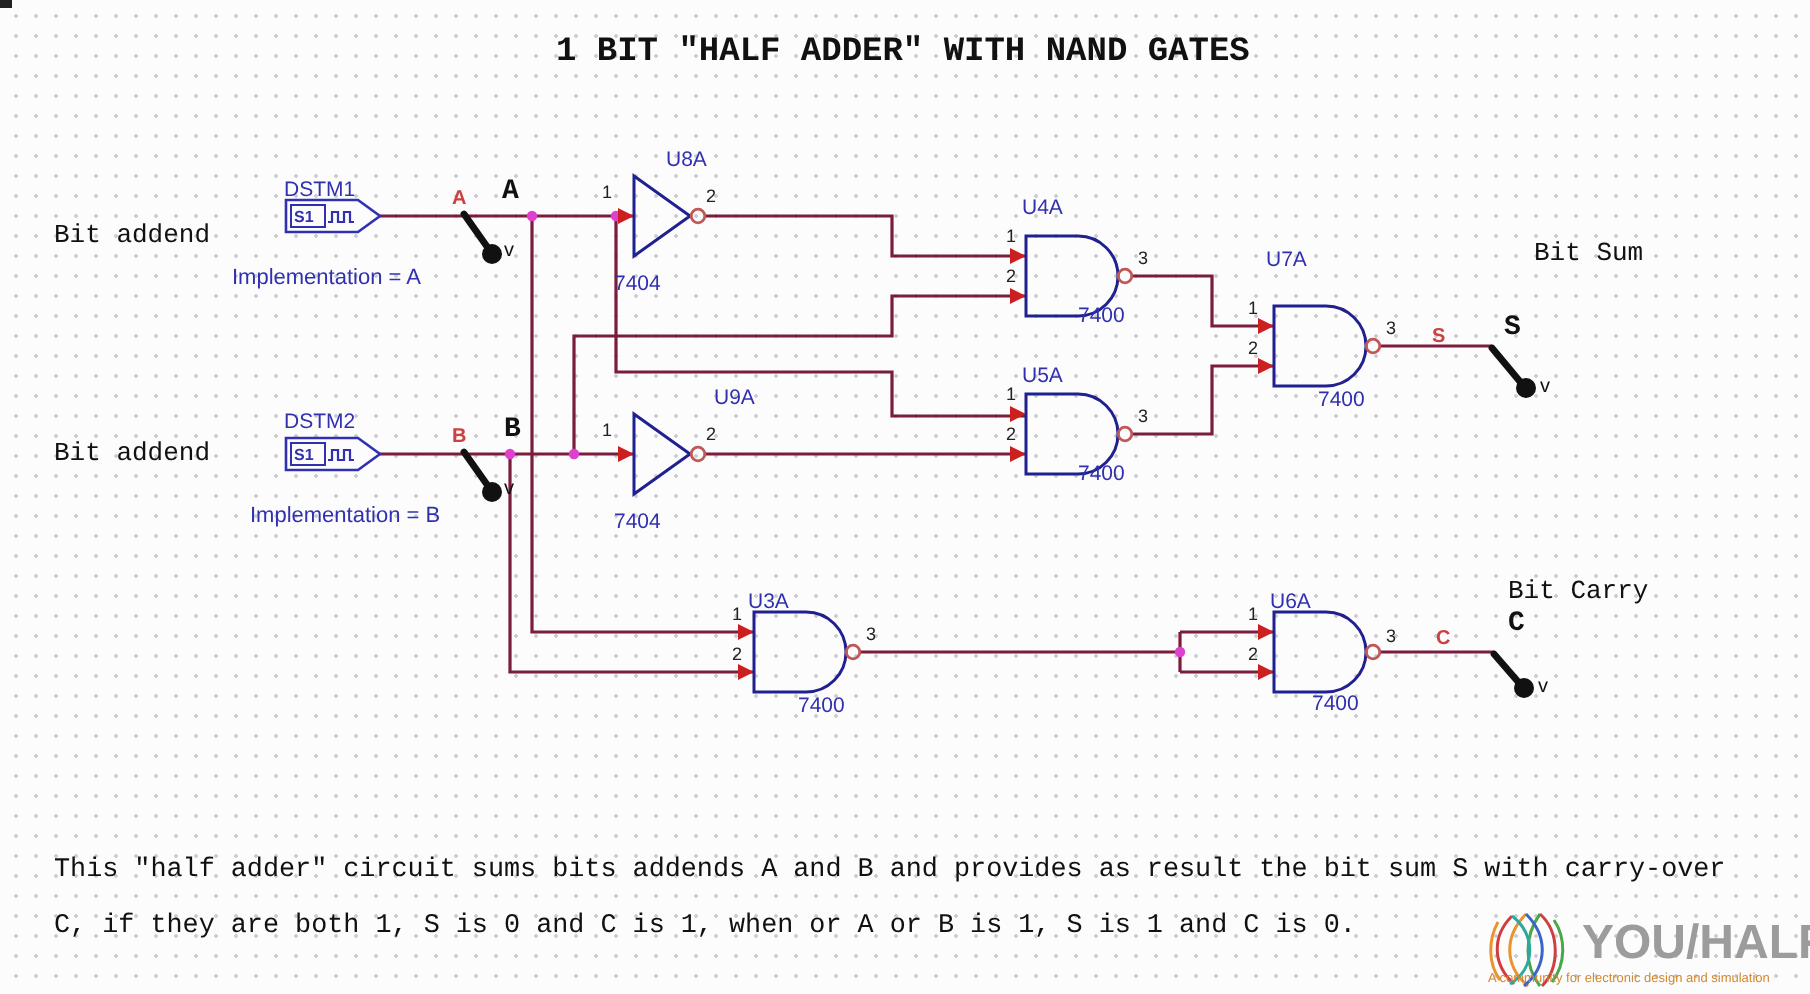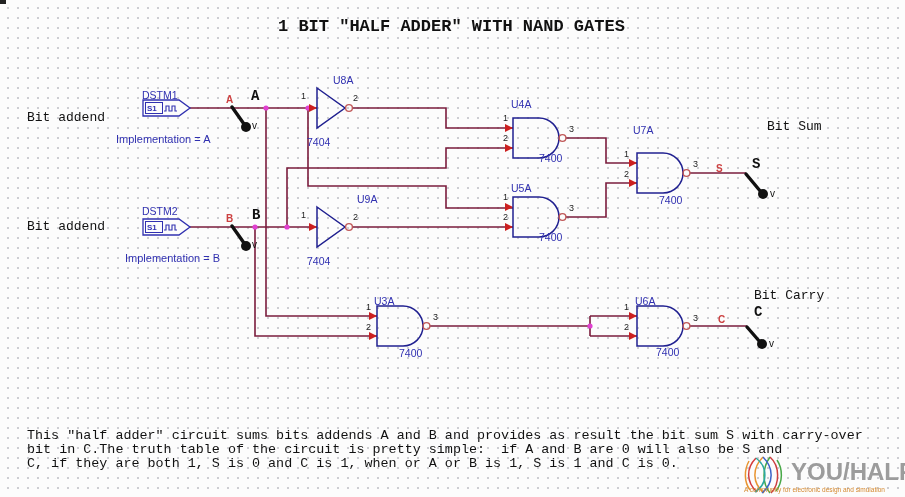--- a/index.html
+++ b/index.html
@@ -204,18 +204,17 @@
   <div class="t pin" style="left:366px;top:322px;">2</div>
   <div class="t pin" style="left:433px;top:312px;">3</div>
   <div class="t pin" style="left:624px;top:149px;">1</div>
   <div class="t pin" style="left:624px;top:169px;">2</div>
   <div class="t pin" style="left:693px;top:159px;">3</div>
   <div class="t pin" style="left:624px;top:302px;">1</div>
   <div class="t pin" style="left:624px;top:322px;">2</div>
   <div class="t pin" style="left:693px;top:313px;">3</div>
 
   <div class="t desc" style="left:27px;top:429px;">This "half adder" circuit sums bits addends A and B and provides as result the bit sum S with carry-over</div>
-  <div class="t desc" style="left:27px;top:443px;">bit in C.The truth table of the circuit is pretty simple:  if A and B are 0 will also be S and</div>
   <div class="t desc" style="left:27px;top:457px;text-align:center;">C, if they are both 1, S is 0 and C is 1, when or A or B is 1, S is 1 and C is 0.</div>
 
   <div class="t brand" style="left:791px;top:458px;">YOU/HALF</div>
   <div class="t tagline" style="left:744px;top:486px;">A community for electronic design and simulation</div>
 </div>
 
 </body></html>

